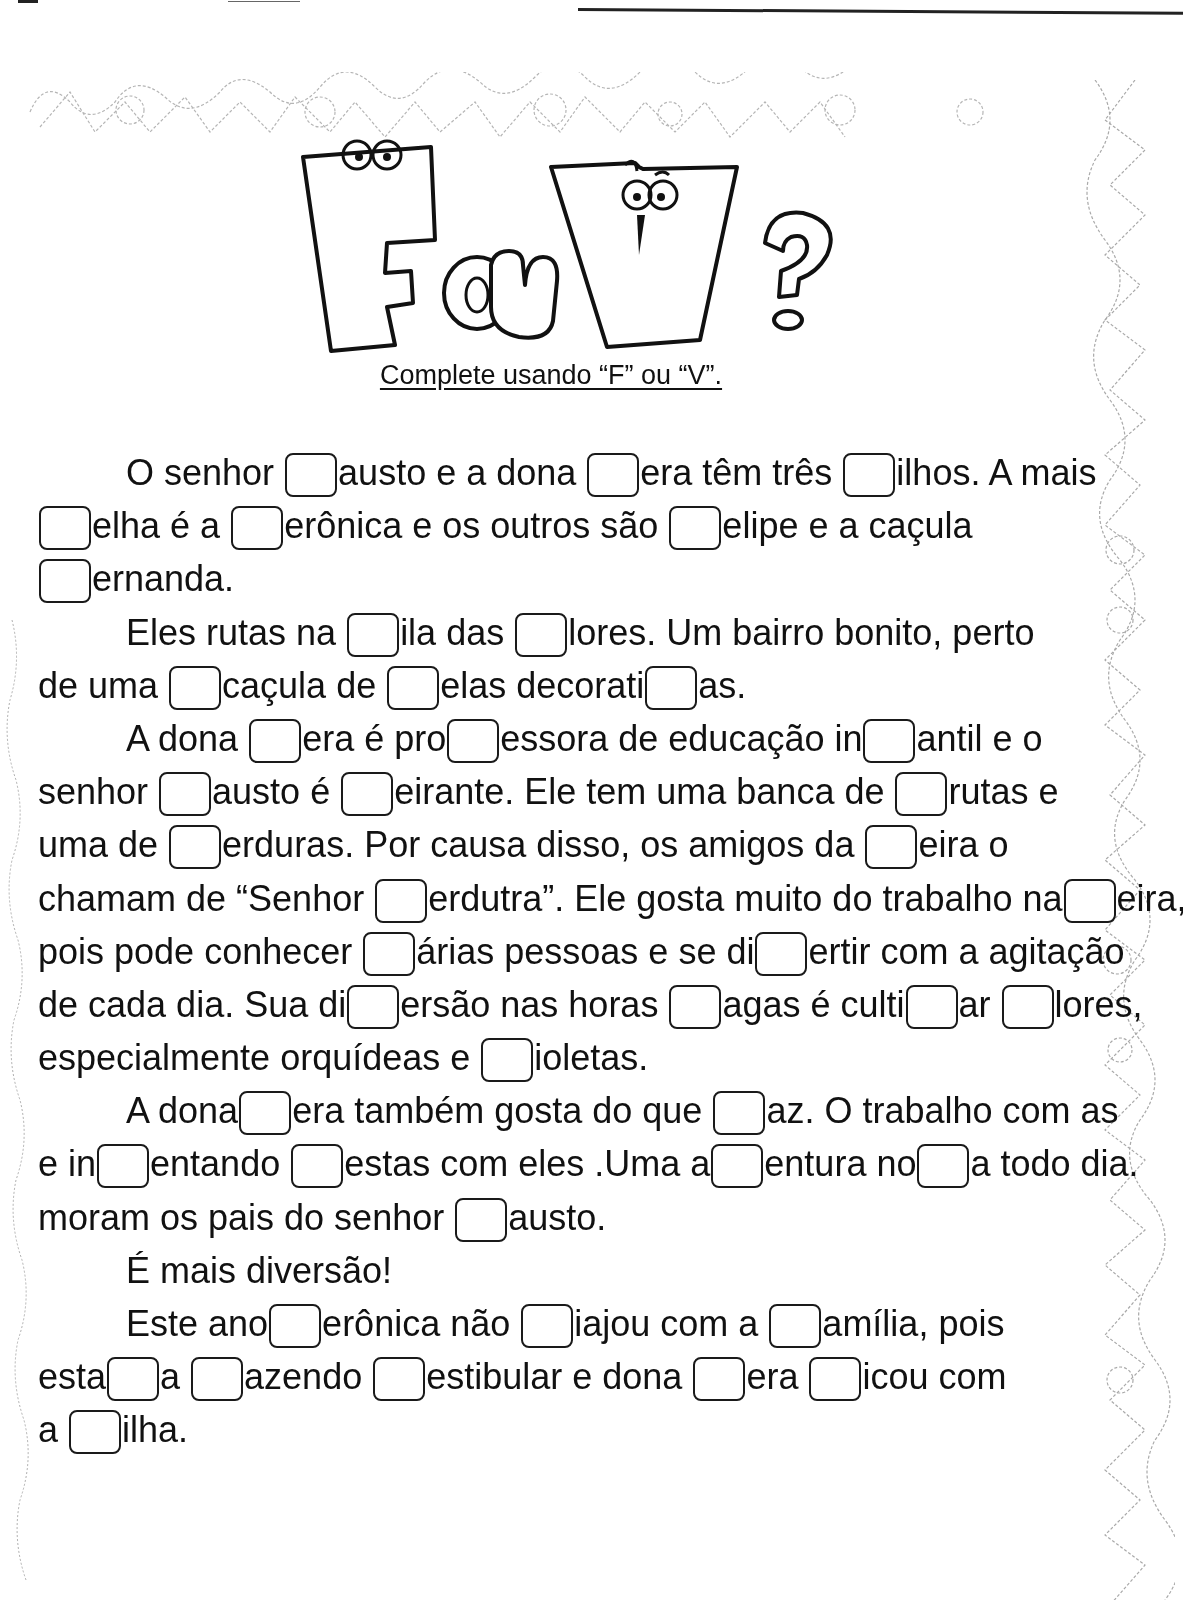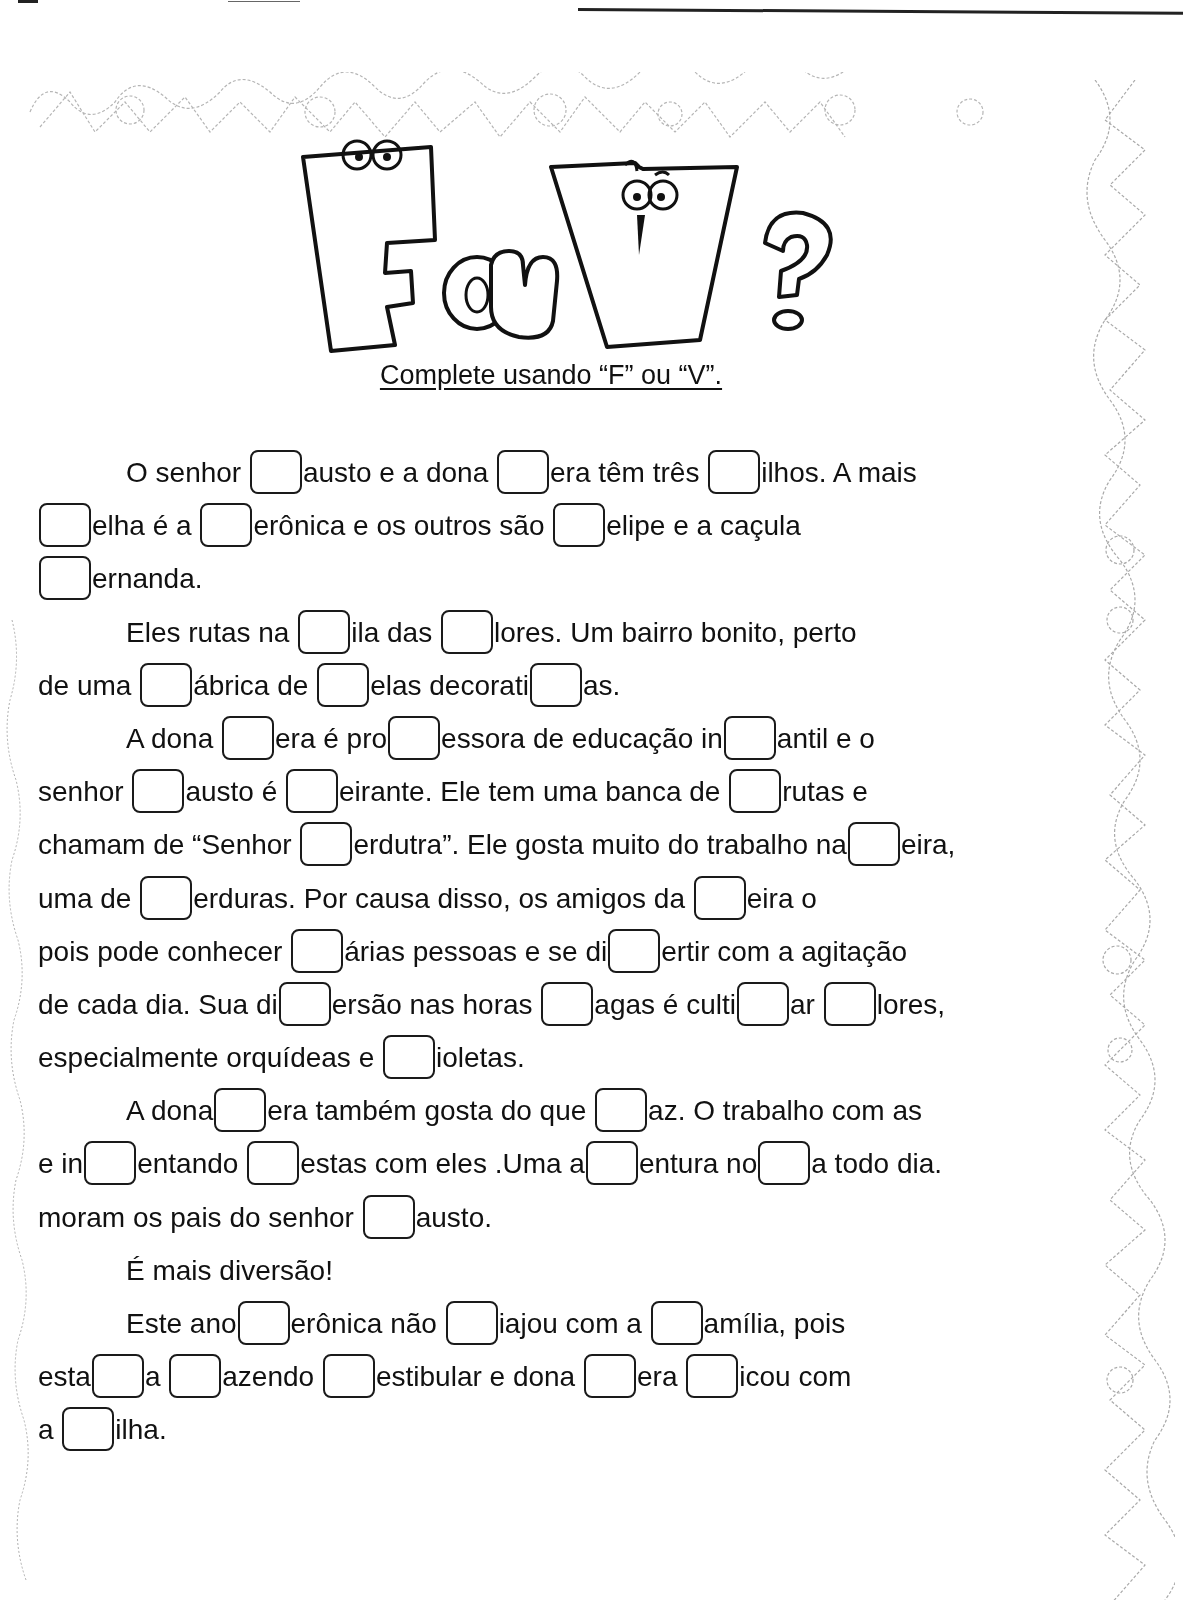--- a/index.html
+++ b/index.html
@@ -17,21 +17,21 @@
 
   .title-art { position: absolute; left: 295px; top: 125px; width: 560px; height: 235px; }
 
   .instruction {
     position: absolute; left: 0; width: 1060px; top: 360px; text-align: center;
     font-size: 27px; text-decoration: underline; text-underline-offset: 4px; margin-left: 21px;
   }
 
   .body-text {
     position: absolute; left: 38px; top: 446px; width: 1050px;
-    font-size: 28px; line-height: 53.2px;
+    font-size: 36px; line-height: 53.2px;
   }
   .indent { display: inline-block; width: 88px; }
   .blank {
     display: inline-block; width: 52px; height: 44px; border: 2px solid #1a1a1a;
     border-radius: 8px; vertical-align: -12px; box-sizing: border-box; margin: 0 1px;
     background: #fff;
   }
   .line { display: block; white-space: nowrap; height: 53.2px; }
 </style>
 </head>
@@ -99,25 +99,25 @@
   </g>
 </svg>
 
 <div class="instruction">Complete usando “F” ou “V”.</div>
 
 <div class="body-text" id="body-text">
     <span class="line"><span class="indent"></span><span>O senhor </span><span class="blank"></span><span>austo e a dona </span><span class="blank"></span><span>era têm três </span><span class="blank"></span><span>ilhos. A mais</span></span>
     <span class="line"><span class="blank"></span><span>elha é a </span><span class="blank"></span><span>erônica e os outros são  </span><span class="blank"></span><span>elipe e a caçula</span></span>
     <span class="line"><span class="blank"></span><span>ernanda.</span></span>
     <span class="line"><span class="indent"></span><span>Eles rutas na </span><span class="blank"></span><span>ila das </span><span class="blank"></span><span>lores. Um bairro bonito, perto</span></span>
-    <span class="line"><span>de uma </span><span class="blank"></span><span>ábrica de </span><span class="blank"></span><span>elas decorati</span><span class="blank"></span><span>as.</span></span>
+    <span class="line"><span>de uma </span><span class="blank"></span><span>caçula de </span><span class="blank"></span><span>elas decorati</span><span class="blank"></span><span>as.</span></span>
     <span class="line"><span class="indent"></span><span>A dona </span><span class="blank"></span><span>era é pro</span><span class="blank"></span><span>essora de educação in</span><span class="blank"></span><span>antil e o</span></span>
     <span class="line"><span>senhor </span><span class="blank"></span><span>austo é </span><span class="blank"></span><span>eirante. Ele  tem uma banca de </span><span class="blank"></span><span>rutas e</span></span>
+    <span class="line"><span>uma de </span><span class="blank"></span><span>erduras. Por causa disso, os amigos da </span><span class="blank"></span><span>eira o</span></span>
     <span class="line"><span>chamam de “Senhor </span><span class="blank"></span><span>erdutra”. Ele gosta muito do trabalho na</span><span class="blank"></span><span>eira,</span></span>
-    <span class="line"><span>uma de </span><span class="blank"></span><span>erduras. Por causa disso, os amigos da </span><span class="blank"></span><span>eira o</span></span>
     <span class="line"><span>pois pode conhecer </span><span class="blank"></span><span>árias pessoas e se di</span><span class="blank"></span><span>ertir com a agitação</span></span>
     <span class="line"><span>de cada dia. Sua di</span><span class="blank"></span><span>ersão nas horas </span><span class="blank"></span><span>agas é culti</span><span class="blank"></span><span>ar </span><span class="blank"></span><span>lores,</span></span>
     <span class="line"><span>especialmente orquídeas e </span><span class="blank"></span><span>ioletas.</span></span>
     <span class="line"><span class="indent"></span><span>A dona</span><span class="blank"></span><span>era também gosta do que </span><span class="blank"></span><span>az. O trabalho com as</span></span>
     <span class="line"><span>e in</span><span class="blank"></span><span>entando  </span><span class="blank"></span><span>estas com eles .Uma a</span><span class="blank"></span><span>entura no</span><span class="blank"></span><span>a   todo dia.</span></span>
     <span class="line"><span>moram os pais do senhor </span><span class="blank"></span><span>austo.</span></span>
     <span class="line"><span class="indent"></span><span>É mais diversão!</span></span>
     <span class="line"><span class="indent"></span><span>Este ano</span><span class="blank"></span><span>erônica não </span><span class="blank"></span><span>iajou com a </span><span class="blank"></span><span>amília, pois</span></span>
     <span class="line"><span>esta</span><span class="blank"></span><span>a </span><span class="blank"></span><span>azendo  </span><span class="blank"></span><span>estibular e dona </span><span class="blank"></span><span>era  </span><span class="blank"></span><span>icou com</span></span>
     <span class="line"><span>a </span><span class="blank"></span><span>ilha.</span></span>

